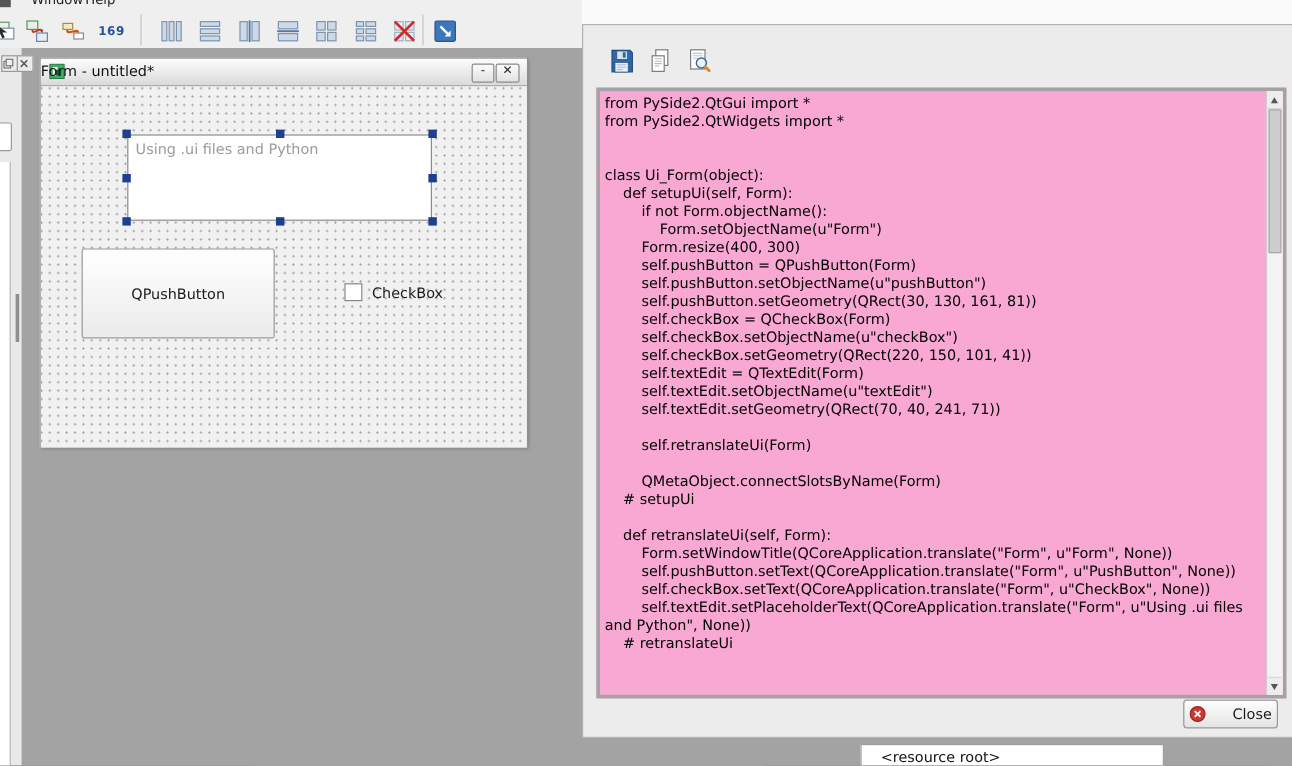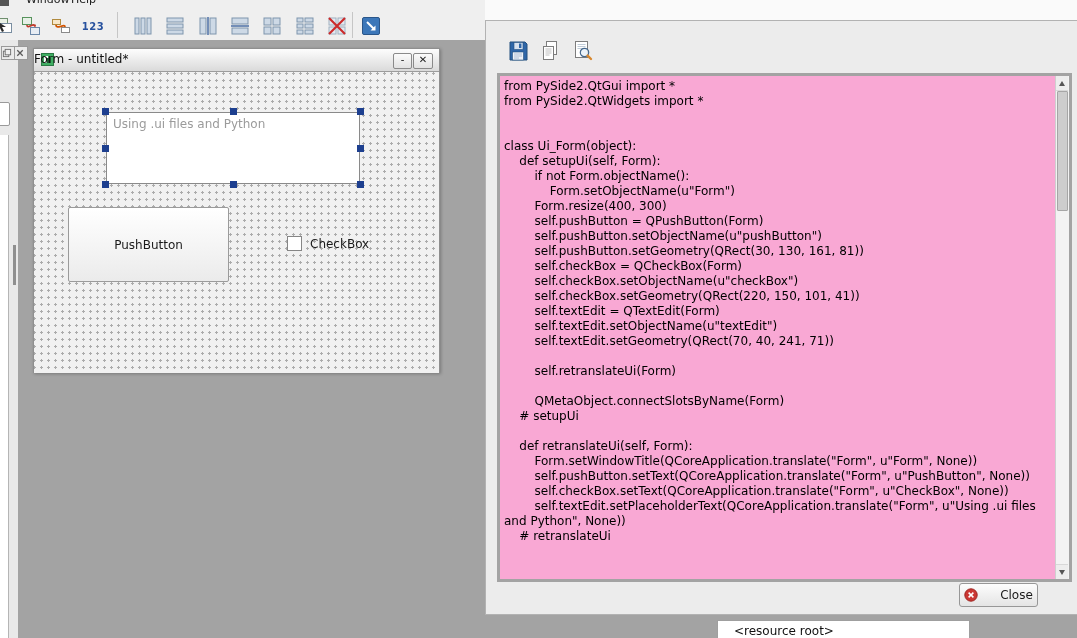--- a/index.html
+++ b/index.html
@@ -70,21 +70,21 @@
   .scroll-btn{position:absolute;left:0;width:12px;height:14px;background:#ededed;
     display:flex;align-items:center;justify-content:center;cursor:pointer;}
   #scroll-up{top:0;border-bottom:1px solid #d8d8d8;}
   #scroll-down{bottom:0;border-top:1px solid #d8d8d8;}
   .tri-up{width:0;height:0;border-left:3.5px solid transparent;border-right:3.5px solid transparent;
     border-bottom:5px solid #555;}
   .tri-down{width:0;height:0;border-left:3.5px solid transparent;border-right:3.5px solid transparent;
     border-top:5px solid #555;}
   #vthumb{position:absolute;left:1px;right:1px;top:15px;height:118px;background:#cdcdcd;
     border:1px solid #a6a6a6;border-radius:1px;cursor:grab;}
-  #close-btn{position:absolute;left:473px;top:562px;width:77px;height:22px;
+  #close-btn{position:absolute;left:500px;top:562px;width:77px;height:22px;
     background:linear-gradient(#fdfdfd,#e4e4e4);border:1px solid #979797;border-radius:3px;
     display:flex;align-items:center;justify-content:center;gap:22px;font-size:12px;cursor:pointer;}
 
   
   #resource-panel{left:717px;top:620px;width:253px;height:24px;background:#fff;border:1px solid #9f9f9f;}
   #resource-root{position:absolute;left:16px;top:3px;font-size:12px;color:#111;cursor:default;}
 </style>
 </head>
 <body>
 
@@ -113,21 +113,21 @@
         </svg>
     </div>
     <div class="tb-icon" style="left:50px">
       <svg viewBox="0 0 22 22" width="22" height="22">
           <rect x="2.5" y="4.5" width="8" height="5" fill="#f7e7c9" stroke="#b08a3e"></rect>
           <rect x="11.5" y="12.5" width="8" height="5" fill="#ffffff" stroke="#8a8a8a"></rect>
           <path d="M6 10 C6 15,15 8,15 12" fill="none" stroke="#d35400" stroke-width="1.8"></path>
         </svg>
     </div>
     <div class="tb-icon" id="tab-order-ic" style="left:82px">
-      <span>123</span>
+      <span>169</span>
     </div>
 
     <div class="tb-sep" style="left:117px"></div>
 
     <div class="tb-icon" style="left:132px">
       <svg viewBox="0 0 22 22" width="22" height="22">
           <g fill="#cdd9e6" stroke="#7e95ad">
             <rect x="3" y="3" width="4" height="16"></rect>
             <rect x="9" y="3" width="4" height="16"></rect>
             <rect x="15" y="3" width="4" height="16"></rect>
@@ -246,21 +246,21 @@
         <span class="handle h-tl"></span>
         <span class="handle h-tm"></span>
         <span class="handle h-tr"></span>
         <span class="handle h-ml"></span>
         <span class="handle h-mr"></span>
         <span class="handle h-bl"></span>
         <span class="handle h-bm"></span>
         <span class="handle h-br"></span>
       </div>
       <div id="pushbutton">
-        <span>PushButton</span>
+        <span>QPushButton</span>
       </div>
       <div id="checkbox-row">
         <span id="checkbox-box"></span>
         <span>CheckBox</span>
       </div>
     </div>
   </div>
 
   <div id="dialog" class="abs">
     <div class="dlg-icon" style="left:20px">

